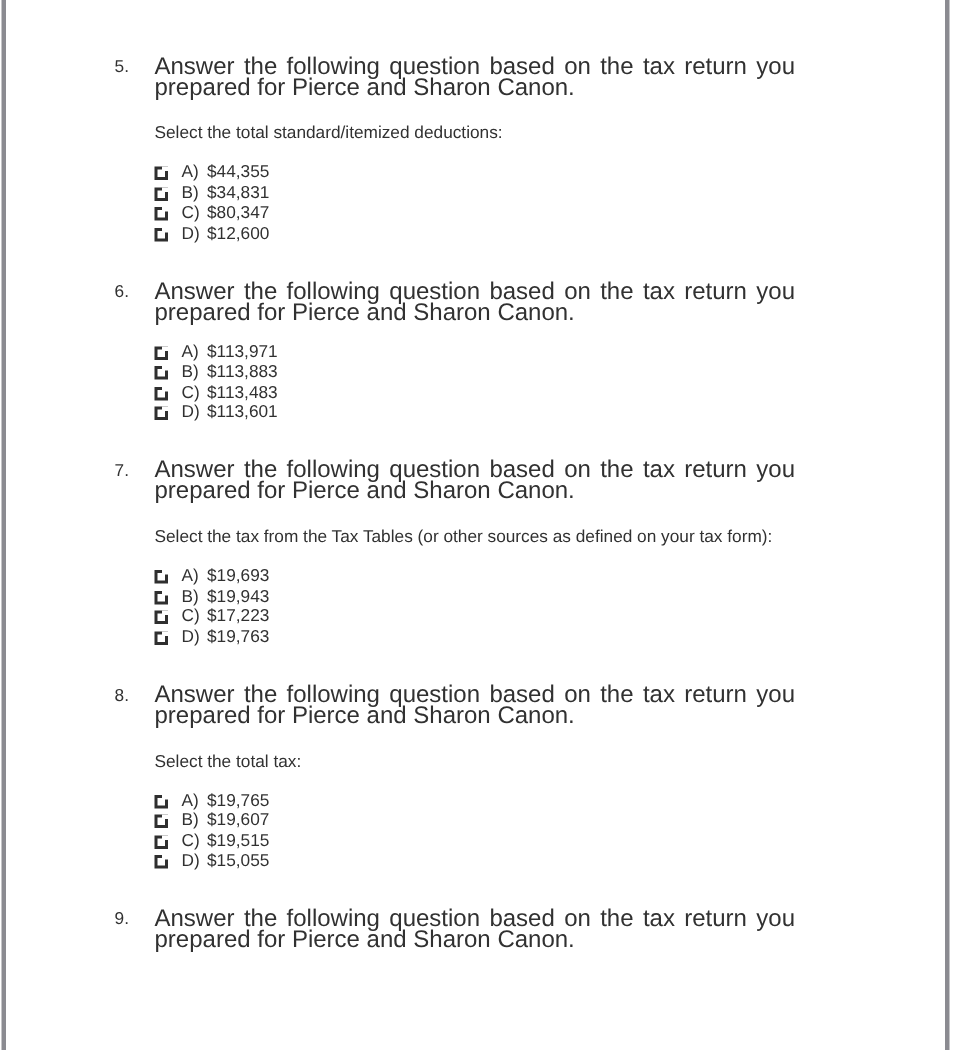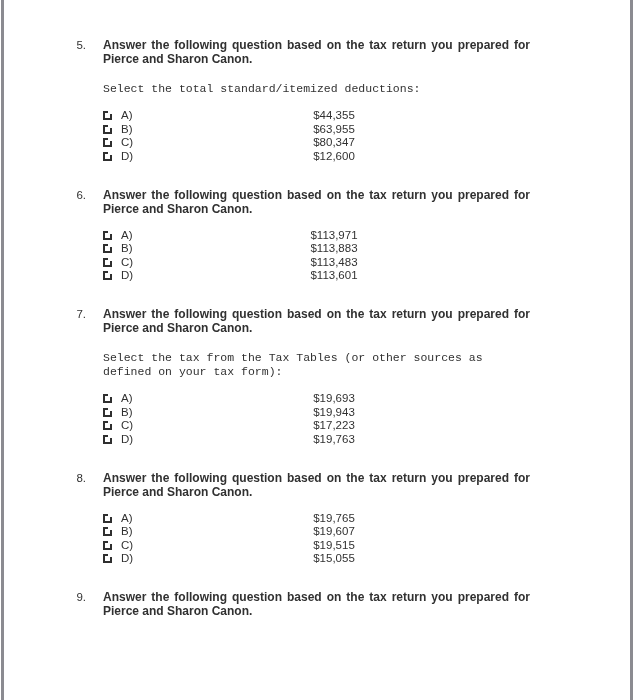--- a/index.html
+++ b/index.html
@@ -50,35 +50,33 @@
     left: 0;
     top: 0;
     width: 86px;
     text-align: right;
     font-size: 11.5px;
     line-height: 14px;
     color: #313131;
   }
 
   .q-stem {
-    font-size: 12px;
+    font-size: 16px;
     line-height: 14px;
     text-align: justify;
     text-justify: inter-word;
     margin: 0;
     color: #313131;
-    font-weight: bold;
   }
 
   .q-prompt {
     font-size: 11.5px;
     line-height: 14px;
     margin: 16px 0 0 0;
     color: #313131;
-    font-family: Liberation Mono, monospace;
   }
 
   .options {
     list-style: none;
     margin: 13px 0 0 0;
     padding: 0;
   }
 
   .option {
     display: flex;
@@ -112,21 +110,20 @@
 
   .option-letter {
     flex: 0 0 auto;
     width: 17px;
     color: #313131;
   }
   .option-text {
     flex: 1 1 auto;
     white-space: nowrap;
     color: #313131;
-    text-align: center;
   }
 </style>
 </head>
 <body>
 
 <div class="edge-rule left"></div>
 <div class="edge-rule right"></div>
 
 <div class="page">
   <div id="question-list">
@@ -136,21 +133,21 @@
         <p class="q-prompt">Select the total standard/itemized deductions:</p>
         <ul class="options">
           <li class="option">
             <span class="checkbox"></span>
             <span class="option-letter">A)</span>
             <span class="option-text">$44,355</span>
           </li>
           <li class="option">
             <span class="checkbox"></span>
             <span class="option-letter">B)</span>
-            <span class="option-text">$63,955</span>
+            <span class="option-text">$34,831</span>
           </li>
           <li class="option">
             <span class="checkbox"></span>
             <span class="option-letter">C)</span>
             <span class="option-text">$80,347</span>
           </li>
           <li class="option">
             <span class="checkbox"></span>
             <span class="option-letter">D)</span>
             <span class="option-text">$12,600</span>
@@ -206,20 +203,21 @@
           <li class="option">
             <span class="checkbox"></span>
             <span class="option-letter">D)</span>
             <span class="option-text">$19,763</span>
           </li>
         </ul>
       </div>
       <div class="question">
         <div class="q-number">8.</div>
         <p class="q-stem">Answer the following question based on the tax return you prepared for Pierce and Sharon Canon.</p>
+        <p class="q-prompt">Select the total tax:</p>
         <ul class="options">
           <li class="option">
             <span class="checkbox"></span>
             <span class="option-letter">A)</span>
             <span class="option-text">$19,765</span>
           </li>
           <li class="option">
             <span class="checkbox"></span>
             <span class="option-letter">B)</span>
             <span class="option-text">$19,607</span>

